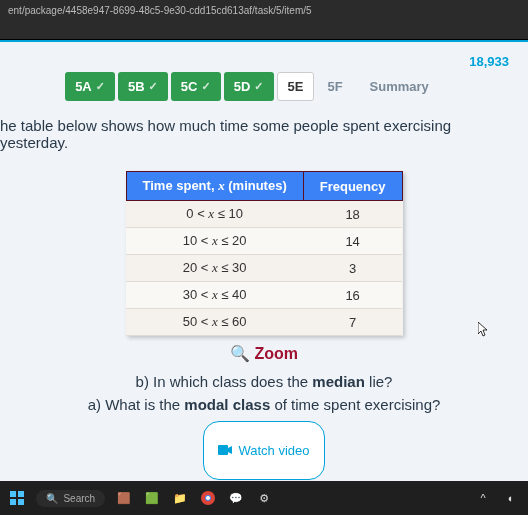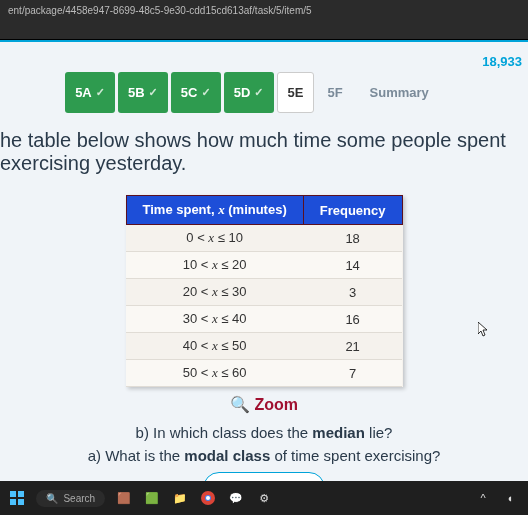--- a/index.html
+++ b/index.html
@@ -21,64 +21,64 @@
   }
   .content-area {
     background: #f0f4f8;
     height: 448px;
     position: relative;
     border-top: 2px solid #00a3d9;
   }
   .score {
     position: absolute;
     top: 12px;
-    right: 6px;
+    right: 19px;
     color: #00a3d9;
     font-weight: bold;
     font-size: 13px;
   }
   .tabs {
     display: flex;
     gap: 3px;
     padding: 30px 0 8px 0;
     justify-content: center;
     margin-left: -20px;
   }
   .tab {
-    padding: 12px 10px;
+    padding: 6px 10px;
     font-size: 13px;
     font-weight: bold;
     border-radius: 3px;
     display: flex;
     align-items: center;
     gap: 4px;
     cursor: pointer;
   }
   .tab.done { background: #2e9b4f; color: #fff; }
   .tab.current { background: #fff; color: #333; border: 1px solid #ccc; }
   .tab.pending { background: transparent; color: #7a8a99; }
   .tab.summary { background: transparent; color: #7a8a99; padding: 6px 14px; }
   .check { font-size: 11px; color: #cfe8d4; }
   .passage {
     padding: 8px 20px 12px 0px;
-    font-size: 20px;
+    font-size: 15px;
     color: #2a3a4a;
   }
   .table-wrap {
     display: flex;
     justify-content: center;
     margin: 8px 0 6px 0;
   }
   table {
     border-collapse: collapse;
     background: #f5f2ed;
     box-shadow: 2px 2px 4px rgba(0,0,0,0.2);
   }
   th {
-    background: #1d4ed8;
+    background: #3b82f6;
     color: #fff;
     padding: 6px 16px;
     font-size: 13px;
     font-weight: bold;
     border: 1px solid #5a1020;
   }
   td {
     padding: 5px 16px;
     font-size: 13px;
     text-align: center;
@@ -213,24 +213,20 @@
             <td><span>10 &lt; </span><span class="italic-x">x</span><span> ≤ 20</span></td>
             <td>14</td>
           </tr>
         <tr>
             <td><span>20 &lt; </span><span class="italic-x">x</span><span> ≤ 30</span></td>
             <td>3</td>
           </tr>
         <tr>
             <td><span>30 &lt; </span><span class="italic-x">x</span><span> ≤ 40</span></td>
             <td>16</td>
-          </tr>
-        <tr>
-            <td><span>40 &lt; </span><span class="italic-x">x</span><span> ≤ 50</span></td>
-            <td>21</td>
           </tr>
         <tr>
             <td><span>50 &lt; </span><span class="italic-x">x</span><span> ≤ 60</span></td>
             <td>7</td>
           </tr>
       </tbody>
     </table>
   </div>
 
   <div class="zoom">

